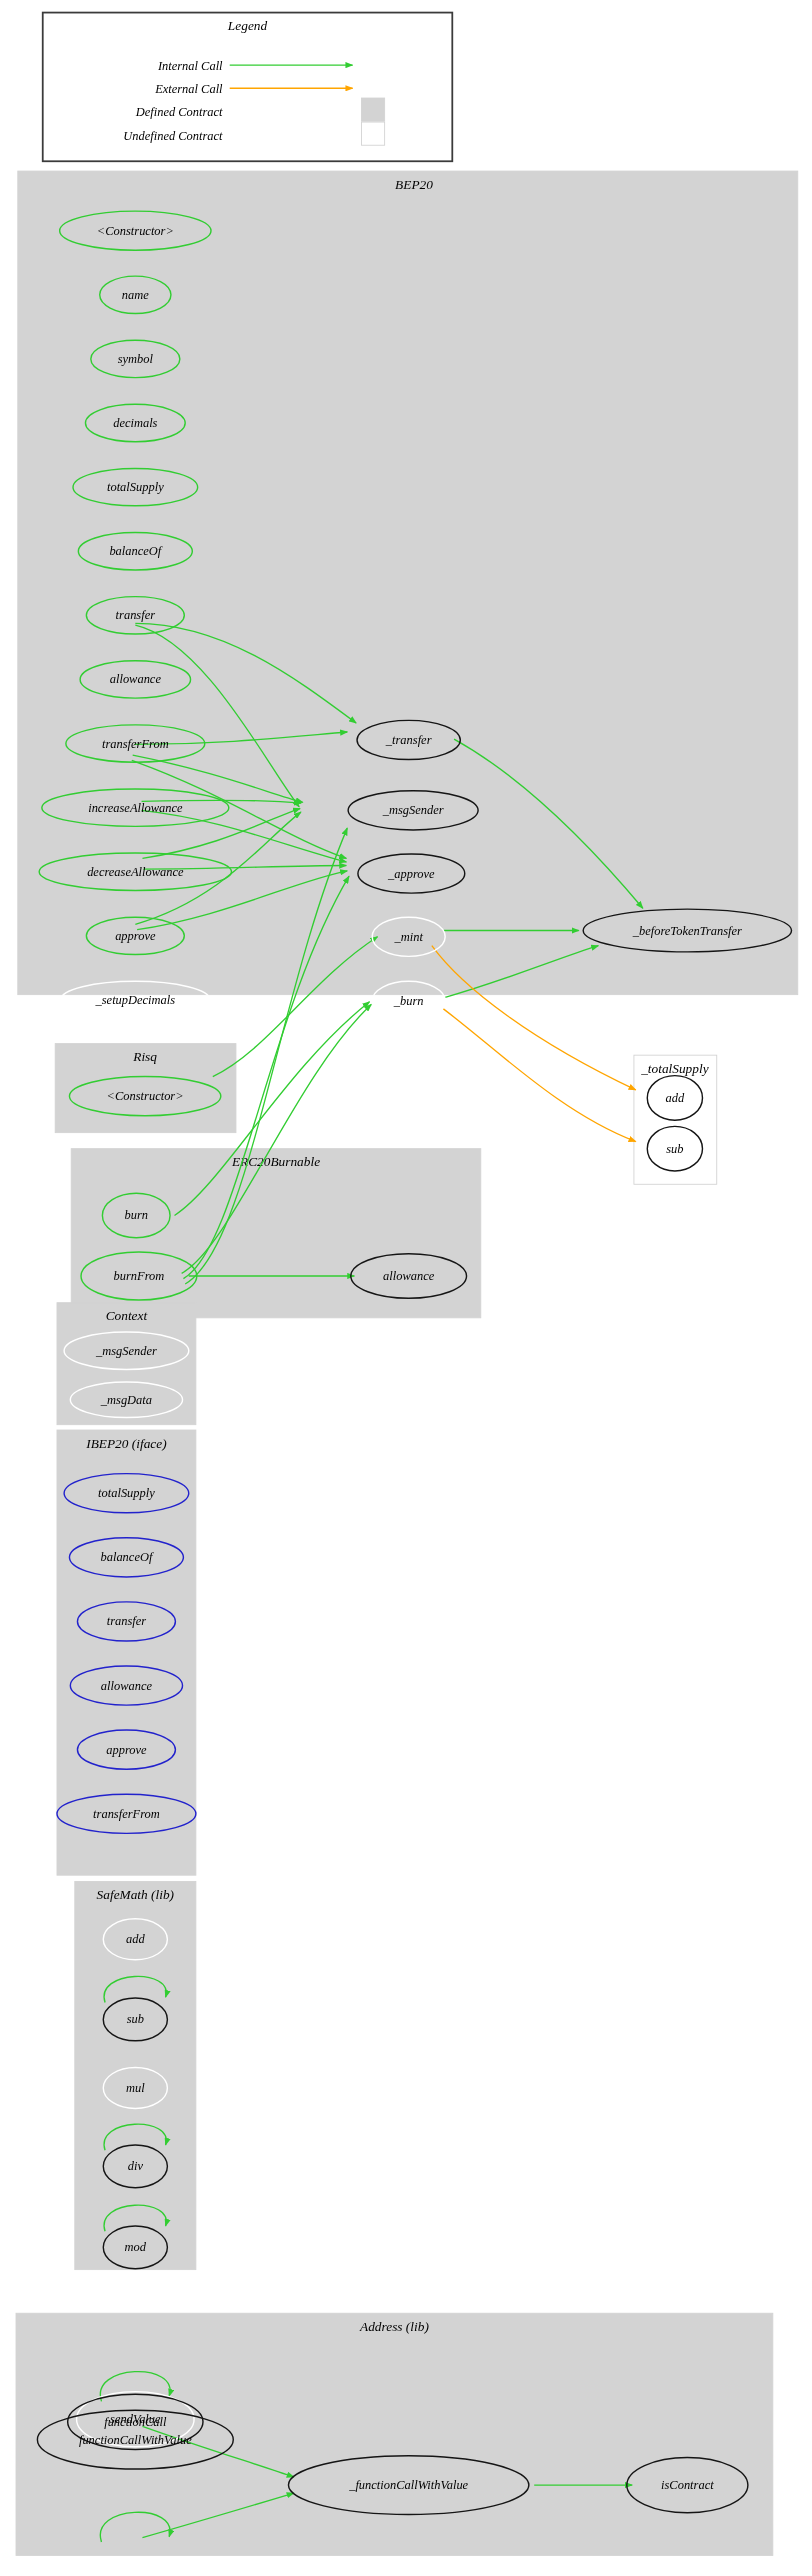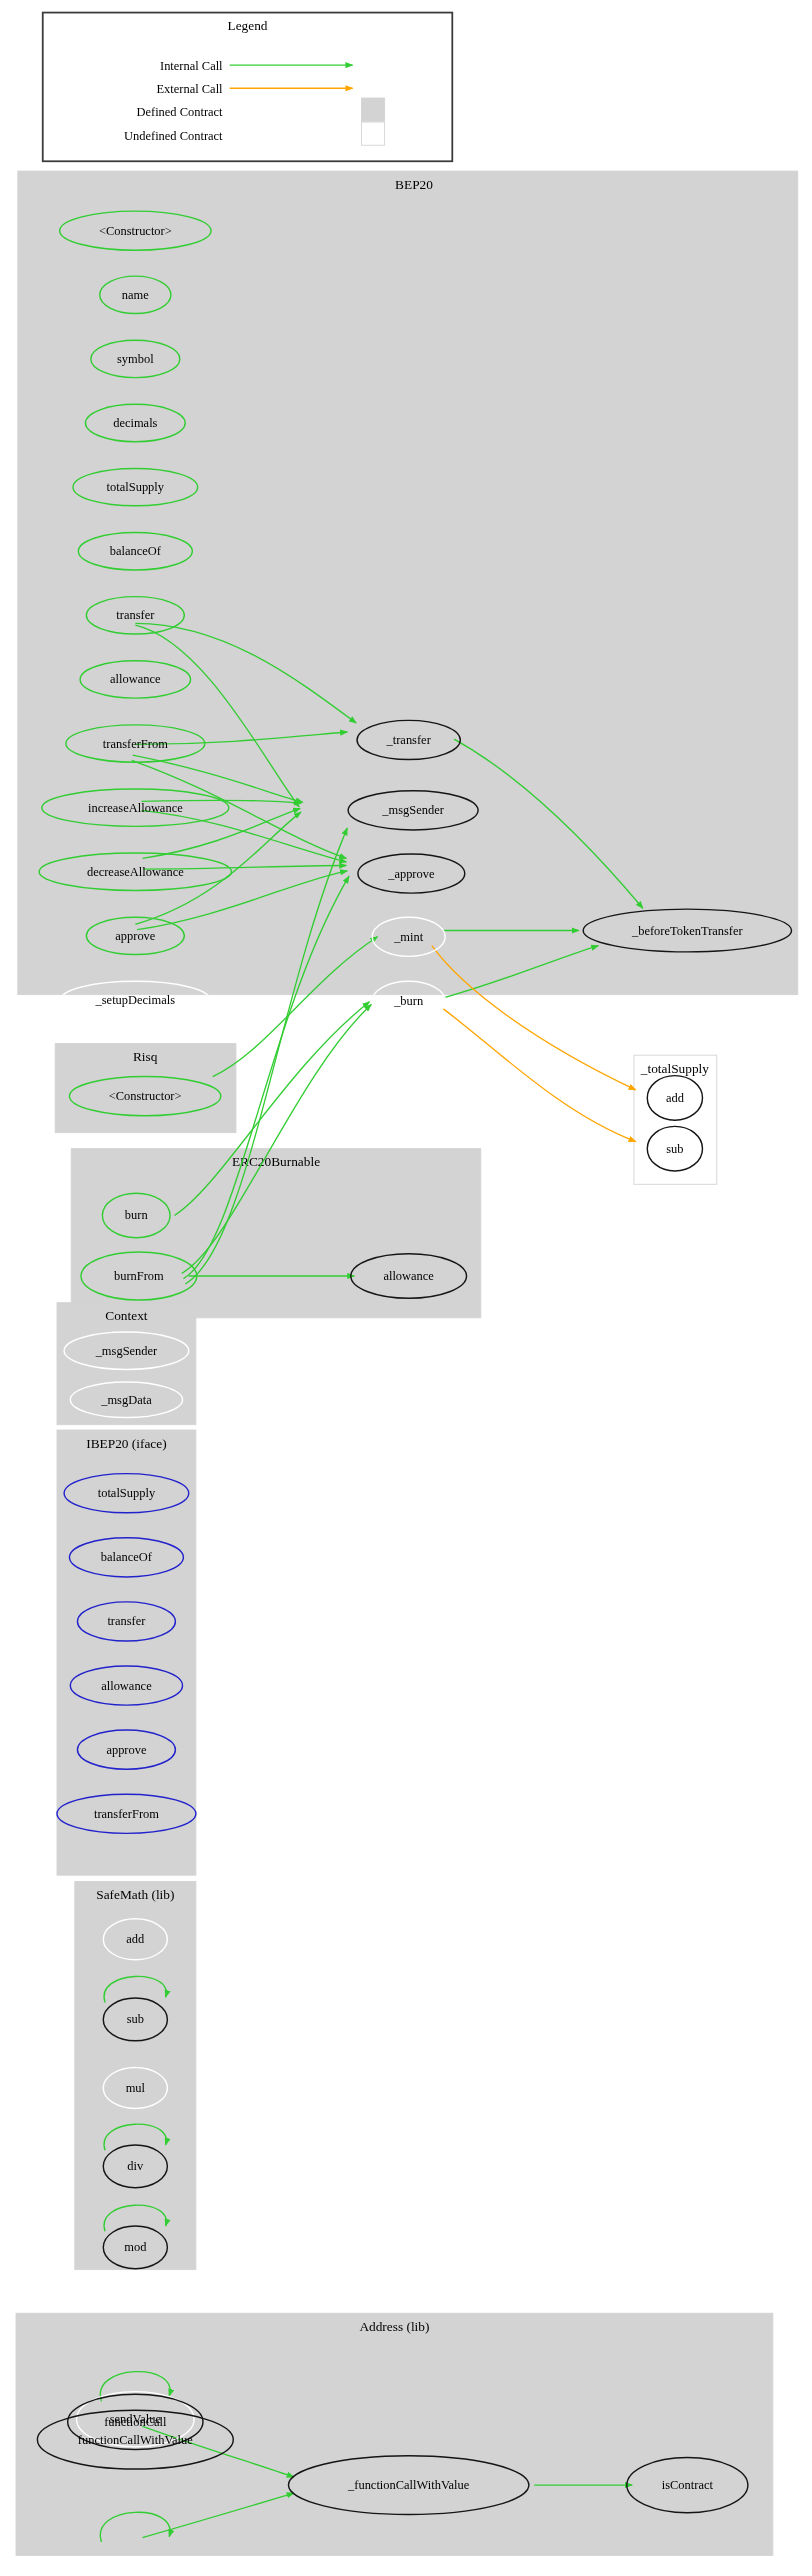--- a/index.html
+++ b/index.html
@@ -1,17 +1,17 @@
 <!DOCTYPE html>
 <html style="font-size:14.2px"><head>
 <meta charset="utf-8">
 <style>
   html,body{margin:0;padding:0;background:#ffffff;}
   body{width:812px;height:2576px;font-family:"Liberation Serif",serif;}
-  #stage{position:relative;width:812px;height:2576px;overflow:hidden;}
+  #stage{position:relative;width:812px;height:2576px;overflow:hidden;font-style:italic;}
   svg{display:block;}
   .clus-label{font-family:"Liberation Serif",serif;font-size:15px;fill:#000;text-anchor:middle;}
   .node-label{font-family:"Liberation Serif",serif;font-size:14px;fill:#000;text-anchor:middle;dominant-baseline:central;}
   .legend-label{font-family:"Liberation Serif",serif;font-size:14px;fill:#000;text-anchor:end;}
   .legend-title{font-family:"Liberation Serif",serif;font-size:15px;fill:#000;text-anchor:middle;}
   .cluster-box{fill:#d3d3d3;stroke:#d3d3d3;stroke-width:1;}
   .cluster-box-plain{fill:#ffffff;stroke:#d3d3d3;stroke-width:1;}
   .legend-box{fill:#ffffff;stroke:#3b3b3b;stroke-width:2;}
   .ell{fill:none;stroke-width:1.6;}
   .e-green{stroke:#32cd32;}

